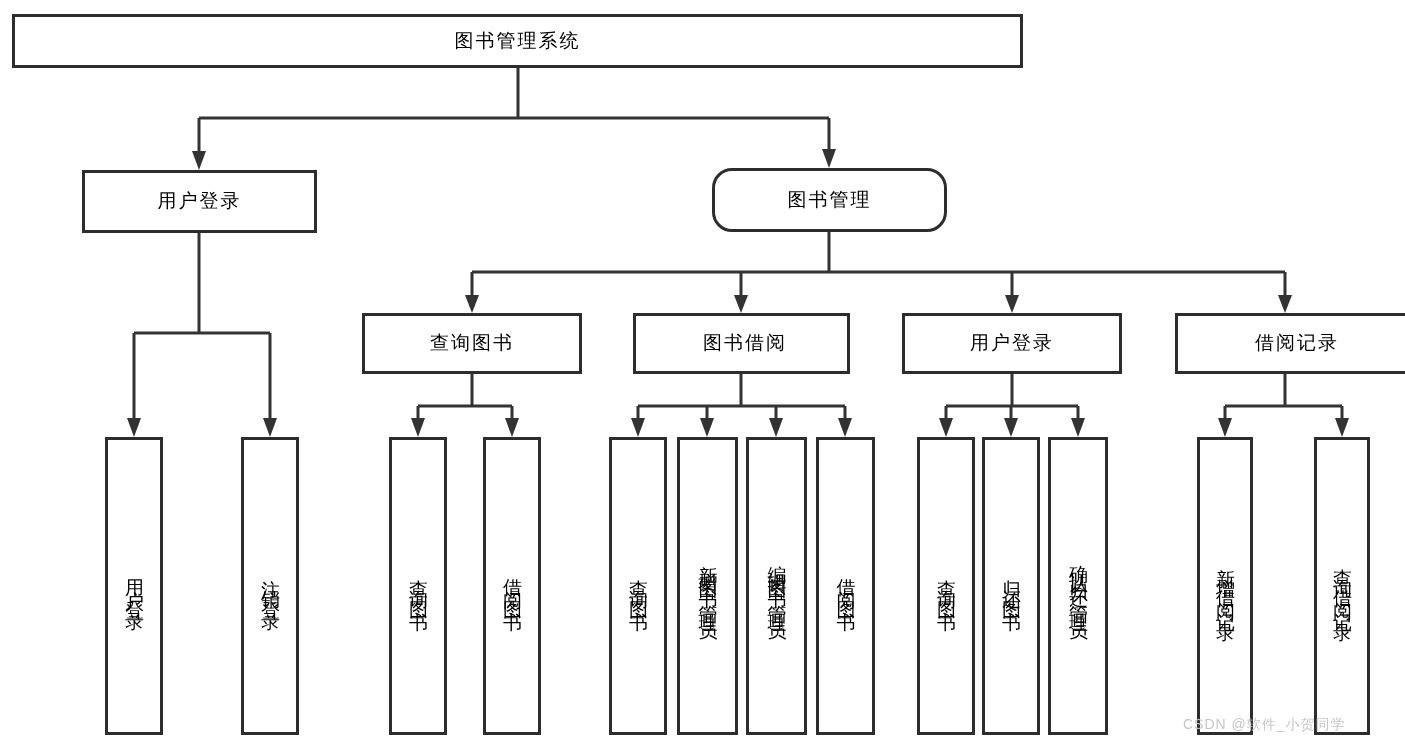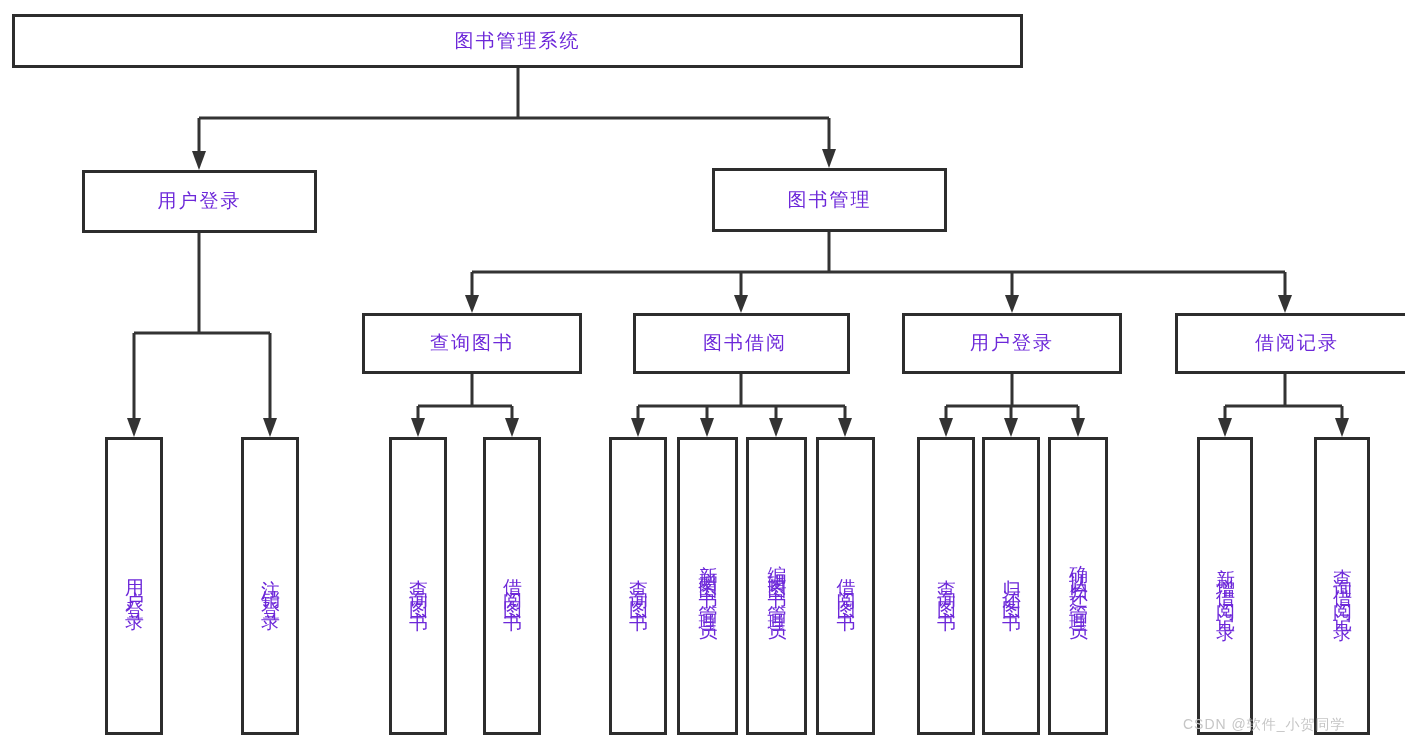--- a/index.html
+++ b/index.html
@@ -10,39 +10,39 @@
     font-family:"Liberation Sans","DejaVu Sans",sans-serif;
     overflow:hidden;
   }
   #wires{position:absolute;left:0;top:0;z-index:0;}
   .box{
     position:absolute;
     box-sizing:border-box;
     background:#ffffff;
     border:3px solid #2d2d2d;
     display:flex;align-items:center;justify-content:center;
-    color:#6d28d9;
+    color:#000000;
     font-size:19px;
     letter-spacing:2px;
     z-index:1;
     text-align:right;
     line-height:1.1;
   }
   .vbox{
     writing-mode:vertical-rl;
     text-orientation:mixed;
     letter-spacing:11px;
     font-size:19px;
     top:437px;height:298px;
   }
   .vbox.tight{letter-spacing:8px;}
   
   #n-root{left:12px;top:14px;width:1011px;height:54px;}
   #n-user-login{left:82px;top:170px;width:235px;height:63px;}
-  #n-book-mgmt{left:712px;top:168px;width:235px;height:64px;}
+  #n-book-mgmt{left:712px;top:168px;width:235px;height:64px;border-radius:20px;}
   #n-rec{left:362px;top:313px;width:220px;height:61px;}
   #n-bb{left:633px;top:313px;width:217px;height:61px;padding-left:7px;}
   #n-cb{left:902px;top:313px;width:220px;height:61px;}
   #n-br{left:1175px;top:313px;width:244px;height:61px;}
   #l-a1{left:105px;width:58px;}
   #l-a2{left:241px;width:58px;}
   #l-b1{left:389px;width:58px;}
   #l-b2{left:483px;width:58px;}
   #l-c1{left:609px;width:58px;}
   #l-c2{left:677px;width:61px;}

